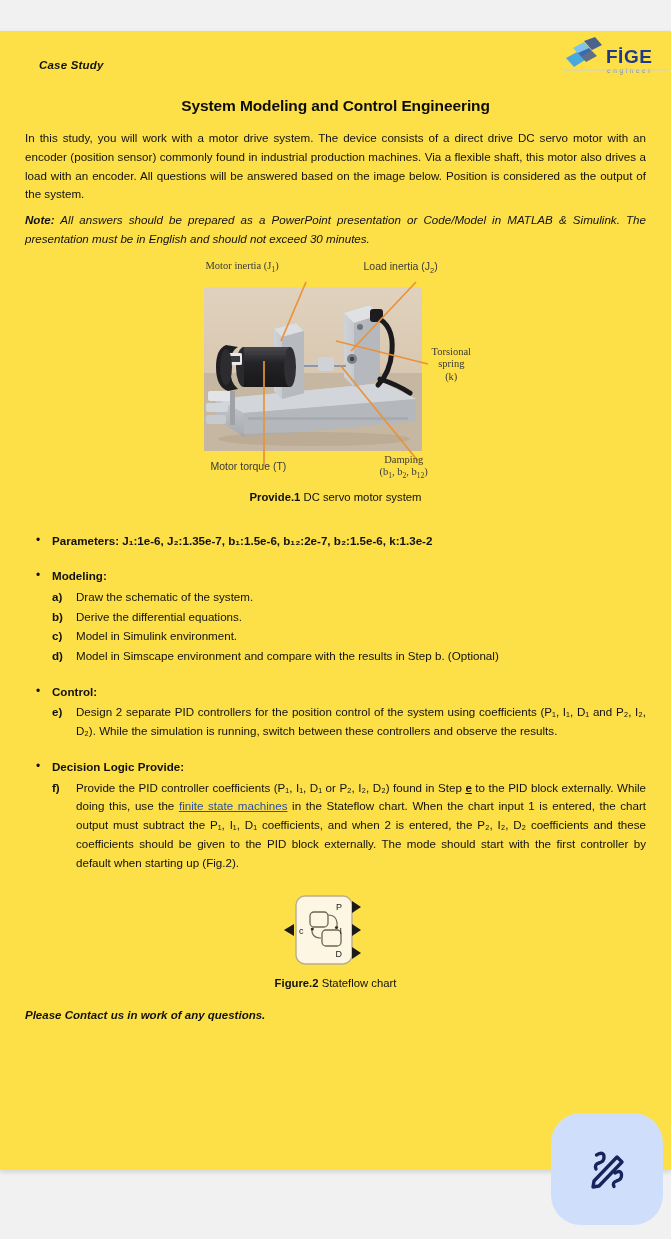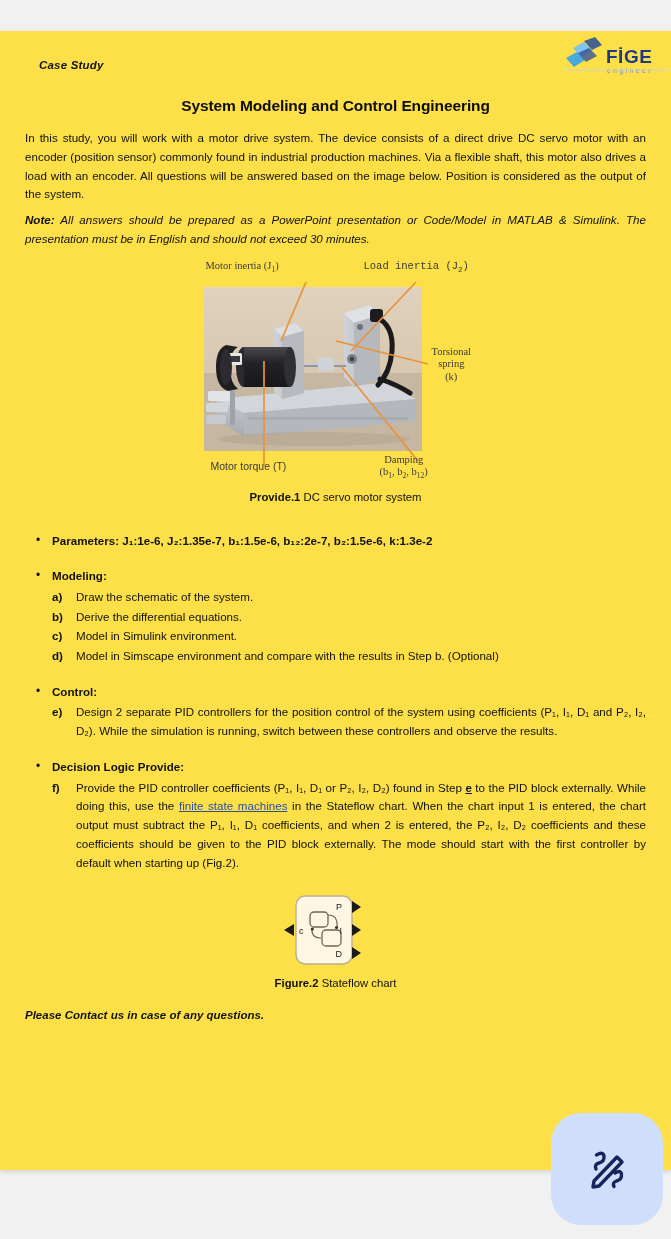--- a/index.html
+++ b/index.html
@@ -248,21 +248,21 @@
               <line x1="120" y1="26" x2="95" y2="85"></line>
               <line x1="230" y1="26" x2="165" y2="95"></line>
               <line x1="242" y1="108" x2="150" y2="85"></line>
               <line x1="78" y1="210" x2="78" y2="105"></line>
               <line x1="232" y1="205" x2="155" y2="110"></line>
             </g>
           </svg>
 
           <div style="position:absolute;left:20px;top:4px;font-family:'Liberation Serif',serif;font-size:10.5px;color:#3a3a3a;">Motor inertia (J<sub>1</sub>)</div>
 
-          <div style="position:absolute;left:178px;top:4px;font-family:Liberation Mono, monospace;font-size:10.5px;color:#3a3a3a;">Load inertia (J<sub>2</sub>)</div>
+          <div style="position:absolute;left:178px;top:4px;font-family:Liberation Sans, sans-serif;font-size:10.5px;color:#3a3a3a;">Load inertia (J<sub>2</sub>)</div>
 
           <div style="position:absolute;left:246px;top:90px;font-family:'Liberation Serif',serif;font-size:10.5px;color:#3a3a3a;text-align:center;line-height:1.22;">Torsional<br>spring<br>(k)</div>
 
           <div style="position:absolute;left:25px;top:204px;font-family:Liberation Sans, sans-serif;font-size:10.5px;color:#3a3a3a;">Motor torque (T)</div>
 
           <div style="position:absolute;left:194px;top:198px;font-family:'Liberation Serif',serif;font-size:10.5px;color:#3a3a3a;text-align:center;line-height:1.22;">Damping<br>(b<sub>1</sub>, b<sub>2</sub>, b<sub>12</sub>)</div>
         </div>
 
         <div class="fig-caption">
           <b>Provide.1</b><span> DC servo motor system</span>
@@ -347,21 +347,21 @@
             <path d="M86 13 l9 6 l-9 6 z" fill="#1a1a1a"></path>
             <path d="M86 36 l9 6 l-9 6 z" fill="#1a1a1a"></path>
             <path d="M86 59 l9 6 l-9 6 z" fill="#1a1a1a"></path>
           </svg>
         </div>
         <div class="fig-caption">
           <b>Figure.2</b><span> Stateflow chart</span>
         </div>
       </div>
 
-      <div class="closing">Please Contact us in case of any questions.</div>
+      <div class="closing">Please Contact us in work of any questions.</div>
 
     </div>
   </div>
 
   <div class="fab">
     <svg width="52" height="52" viewBox="0 0 52 52">
       <g fill="none" stroke="#16245c" stroke-width="3.4" stroke-linecap="round" stroke-linejoin="round">
         <path d="M13 38 L36 14 l5 5 L18 43 l-6 1 z"></path>
         <path d="M15.5 12 q7 -4 7.5 1.5 q0.5 5 -5 6.5 q-5 1.5 -3 6"></path>
         <path d="M34 30 q6 -3.5 6.5 1.5 q0.5 5 -5 6.5 q-4.5 1.5 -2.5 5.5"></path>

